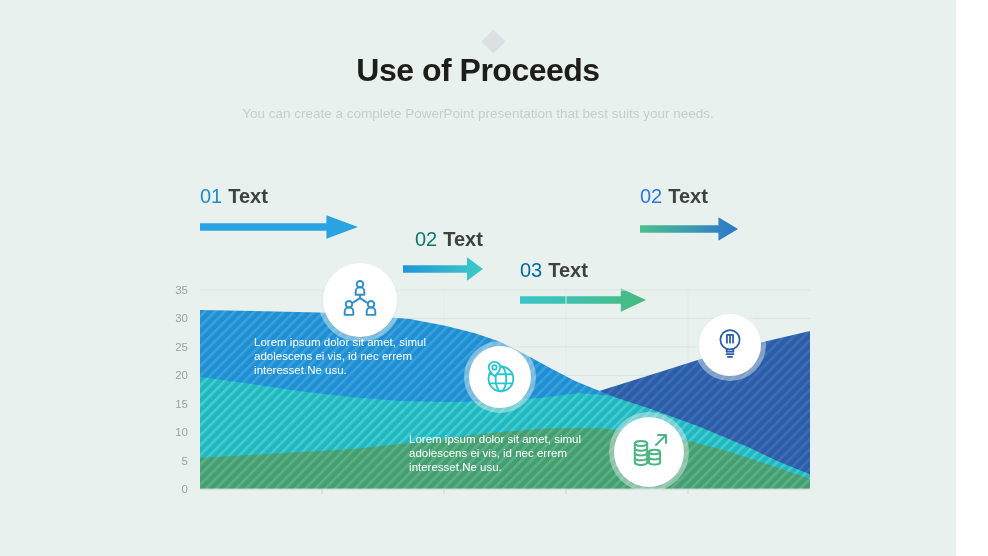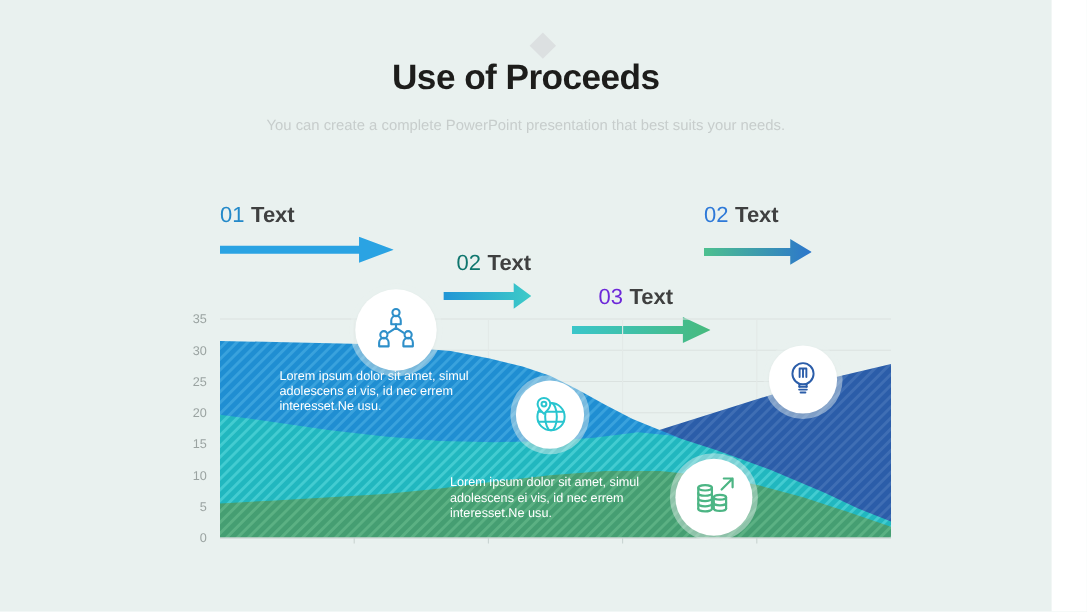--- a/index.html
+++ b/index.html
@@ -51,21 +51,21 @@
     <span class="step-label"><span class="step-num" style="color: rgb(35, 137, 201);">01</span><span>Text</span></span>
   </div>
   <div class="arrow" id="arrow1" style="background: linear-gradient(90deg, rgb(42, 163, 227), rgb(42, 163, 227));"></div>
 
   <div class="step" id="step2">
     <span class="step-label"><span class="step-num" style="color: #0f766e; margin-left: 12px;">02</span><span>Text</span></span>
   </div>
   <div class="arrow" id="arrow2" style="background: linear-gradient(90deg, rgb(33, 150, 214), rgb(61, 203, 200));"></div>
 
   <div class="step" id="step3">
-    <span class="step-label"><span class="step-num" style="color: #6d28d9; margin-left: 24px;">03</span><span>Text</span></span>
+    <span class="step-label"><span class="step-num" style="color: #0369a1;">03</span><span>Text</span></span>
   </div>
   <div class="arrow" id="arrow3" style="background: linear-gradient(90deg, rgb(58, 198, 202), rgb(71, 186, 125));"></div>
 
   <div class="step" id="step4">
     <span class="step-label"><span class="step-num" style="color: rgb(46, 121, 216);">02</span><span>Text</span></span>
   </div>
   <div class="arrow" id="arrow4" style="background: linear-gradient(90deg, rgb(77, 192, 143), rgb(44, 118, 204));"></div>
 
   <svg id="chart-svg" width="665" height="220" viewBox="165 280 665 220">
       <defs>

